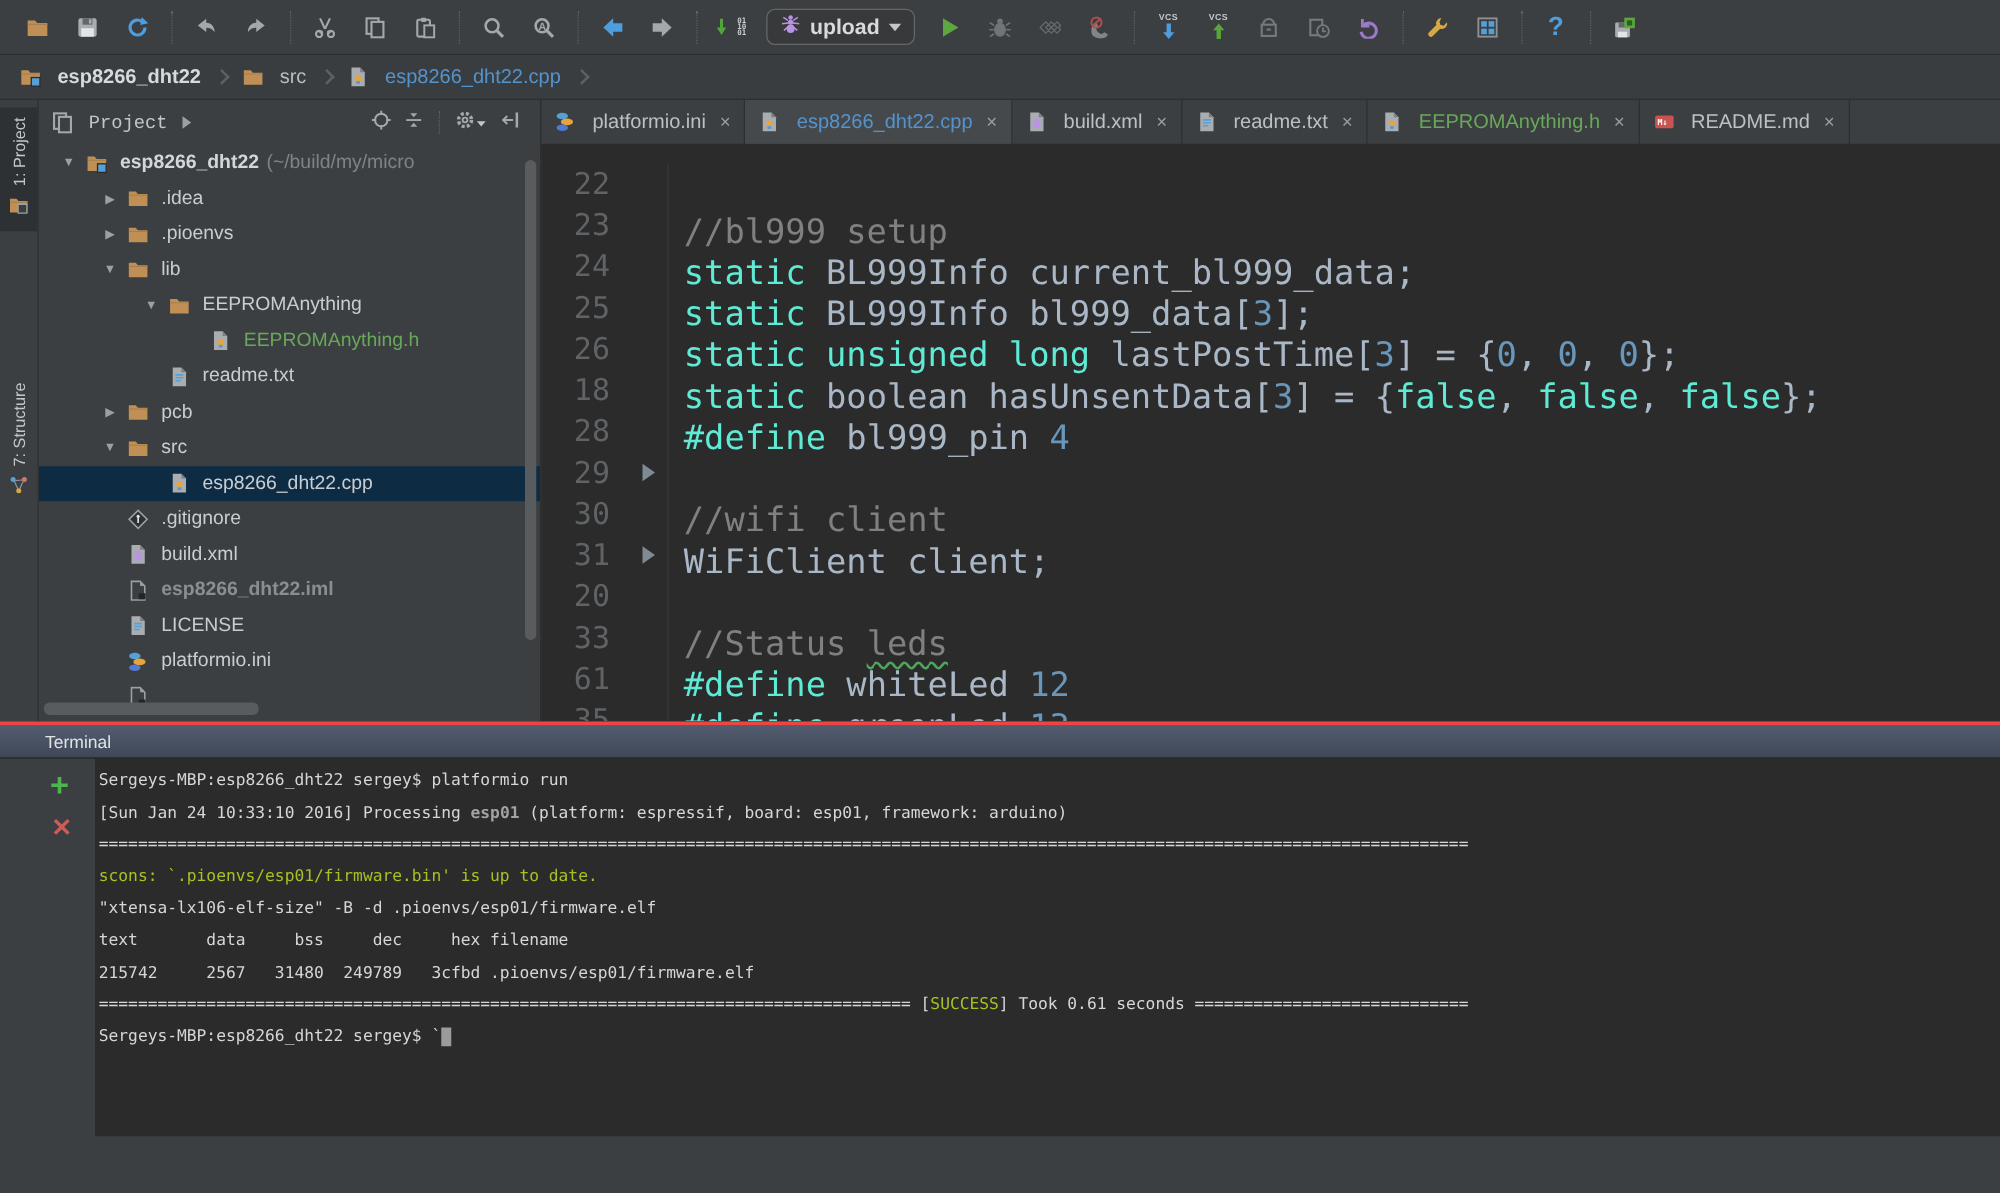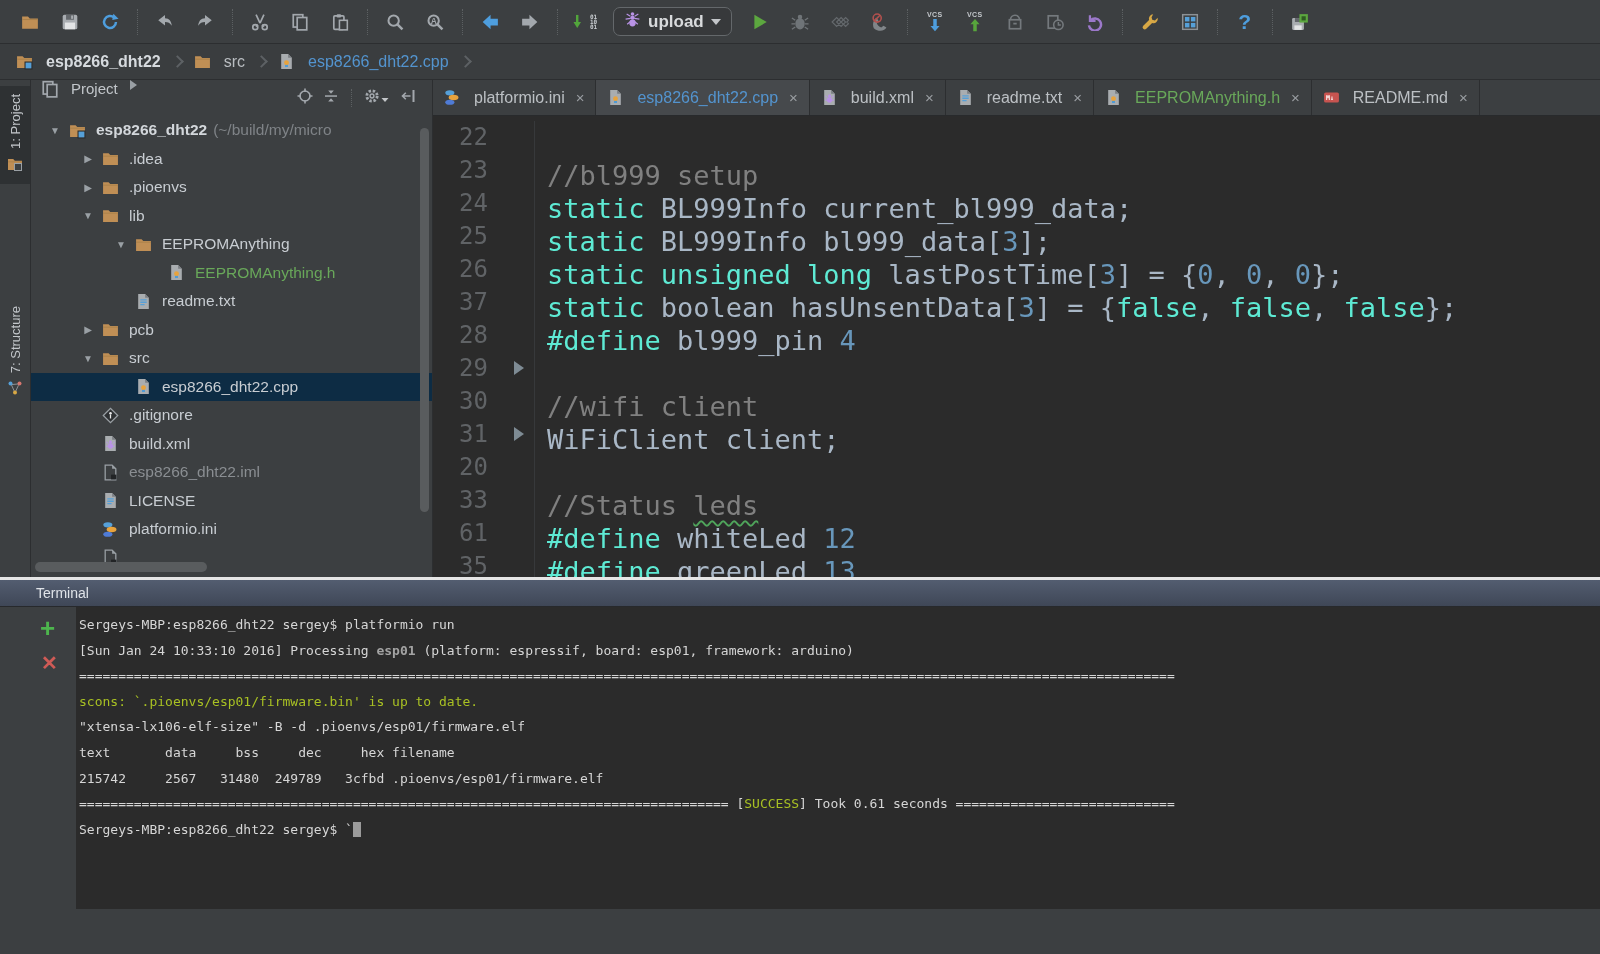--- a/index.html
+++ b/index.html
@@ -33,67 +33,67 @@
   
   .main { display:flex; height:497px; }
   .tool-strip { width:31px; background:#3c3f41; border-right:1px solid #2c2e30; position:relative; flex-shrink:0; }
   .strip-block { position:absolute; left:0; width:30px; display:flex; flex-direction:column;
                  align-items:center; gap:7px; padding:8px 0; }
   .strip-block.active { background:#2e3133; }
   .strip-text { writing-mode:vertical-rl; transform:rotate(180deg); font-size:13px; color:#c2c6ca; }
 
   .project-panel { width:402px; background:#3c3f41; border-right:1px solid #2c2e30;
                    position:relative; overflow:hidden; flex-shrink:0; }
-  .panel-header { height:36px; display:flex; padding:0 10px; gap:8px; }
+  .panel-header { height:36px; display:flex; align-items:center; padding:0 10px; gap:8px;font-family:Liberation Mono, monospace; }
   .panel-title { color:#c2c6ca; font-size:15px; }
   .panel-arrow { width:0; height:0; border-top:5px solid transparent; border-bottom:5px solid transparent;
                  border-left:7px solid #9aa0a5; margin-left:4px; }
   .panel-actions { margin-left:auto; display:flex; align-items:center; gap:10px; padding-right:6px; }
   .panel-actions .tb-sep { height:18px; margin:0 2px; }
   .tree { position:absolute; top:36px; left:0; right:0; bottom:0; overflow:hidden; }
   .tree-row { height:28.5px; display:flex; align-items:center; font-size:15.5px;
               color:#c8cdd2; white-space:nowrap; cursor:default; }
   .tree-row.selected { background:#0d2c44; }
   .tw-arrow { width:28px; flex-shrink:0; text-align:center; color:#9aa0a5; font-size:10px; }
   .tw-icon { width:22px; flex-shrink:0; display:inline-flex; }
   .tree-label { margin-left:5px; }
   .tree-label.bold { font-weight:bold; color:#d3d7db; }
   .tree-label.green { color:#69a85a; }
-  .tree-label.dim { color:#8a8e92; }
+  .tree-label.dim { color:#8a8e92;font-weight:bold; }
   .tree-suffix { color:#7f8387; margin-left:6px; }
   .v-scroll { position:absolute; right:3px; top:48px; width:9px; height:384px;
               background:#595c5e; border-radius:5px; }
   .h-scroll { position:absolute; left:4px; bottom:5px; width:172px; height:10px;
               background:#595c5e; border-radius:5px; }
 
   
   .editor-col { flex:1; min-width:0; display:flex; flex-direction:column; background:#2b2b2b; }
   .tab-bar { height:36px; background:#3c3f41; border-bottom:1px solid #282a2c; display:flex; align-items:stretch; }
   .tab { display:flex; align-items:center; gap:8px; padding:0 11px; font-size:16px;
          color:#bcc0c4; border-right:1px solid #2c2e30; cursor:default; }
   .tab.active { background:#46494c; }
   .tab-label.blue { color:#5394cf; }
   .tab-label.green { color:#69a85a; }
   .tab-close { color:#9a9ea2; font-size:15px; margin-left:3px; }
   .editor { flex:1; display:flex; overflow:hidden; font-family:"DejaVu Sans Mono",monospace;
-            font-size:27px; line-height:33px; padding-top:5px; position:relative; }
+            font-size:27px; line-height:33px; padding-top:15px; position:relative; }
   .gutter { width:102px; flex-shrink:0; border-right:1px solid #37393b; color:#606366;
             font-size:24px; text-align:right; }
   .gl { height:33px; position:relative; padding-right:46px; }
   .fold { position:absolute; right:10px; top:9px; width:0; height:0;
           border-left:10px solid #7e8b94; border-top:7px solid transparent; border-bottom:7px solid transparent; }
   .code { padding-left:12px; color:#a9b7c6; white-space:pre; overflow:hidden;margin-top:38px; }
   .cl { height:33px; }
   .c-kw { color:#5eead4; }
   .c-num { color:#6897bb; }
   .c-cmt { color:#808080; }
   .c-sq { text-decoration:underline wavy #4fa55b; text-decoration-thickness:2px; text-underline-offset:5px; }
 
   
-  .terminal-panel { height:332px; border-top:3px solid #e5e5e5; background:#2b2b2b; }
+  .terminal-panel { height:332px; border-top:3px solid #ef4444; background:#2b2b2b; }
   .terminal-header { height:27px; background:linear-gradient(#535d70,#3f4757); border-bottom:1px solid #27292c;
                      display:flex; align-items:center; padding-left:36px; }
   .terminal-title { color:#dfe3e8; font-size:14px; }
   .terminal-body { display:flex; height:346px; }
   .terminal-gutter { width:76px; flex-shrink:0; background:#3c3f41; position:relative; }
   .tg-plus { position:absolute; left:40px; top:8px; color:#4db54d; font-size:26px; font-weight:bold; line-height:26px; }
   .tg-close { position:absolute; left:41px; top:46px; color:#cf5b56; font-size:20px; font-weight:bold; line-height:20px; }
   .terminal-console { flex:1; min-width:0; overflow:hidden; padding:5px 0 0 3px; white-space:pre;
                       font-family:"DejaVu Sans Mono",monospace; font-size:13px; line-height:25.6px; color:#d6d6d6; }
   .tl { height:25.6px; }
@@ -644,21 +644,21 @@
           <span class="tab-close">×</span>
         </div>
       </div>
     <div class="editor">
       <div class="gutter" id="gutter">
           <div class="gl">22</div>
           <div class="gl">23</div>
           <div class="gl">24</div>
           <div class="gl">25</div>
           <div class="gl">26</div>
-          <div class="gl">37</div>
+          <div class="gl">18</div>
           <div class="gl">28</div>
           <div class="gl">29<span class="fold"></span></div>
           <div class="gl">30</div>
           <div class="gl">31<span class="fold"></span></div>
           <div class="gl">20</div>
           <div class="gl">33</div>
           <div class="gl">61</div>
           <div class="gl">35</div>
         </div>
       <div class="code" id="code"><div class="cl"><span class="c-cmt">//bl999 setup</span></div><div class="cl"><span class="c-kw">static</span><span> BL999Info current_bl999_data;</span></div><div class="cl"><span class="c-kw">static</span><span> BL999Info bl999_data[</span><span class="c-num">3</span><span>];</span></div><div class="cl"><span class="c-kw">static unsigned long</span><span> lastPostTime[</span><span class="c-num">3</span><span>] = {</span><span class="c-num">0</span><span>, </span><span class="c-num">0</span><span>, </span><span class="c-num">0</span><span>};</span></div><div class="cl"><span class="c-kw">static</span><span> boolean hasUnsentData[</span><span class="c-num">3</span><span>] = {</span><span class="c-kw">false</span><span>, </span><span class="c-kw">false</span><span>, </span><span class="c-kw">false</span><span>};</span></div><div class="cl"><span class="c-kw">#define</span><span> bl999_pin </span><span class="c-num">4</span></div><div class="cl">&nbsp;</div><div class="cl"><span class="c-cmt">//wifi client</span></div><div class="cl"><span>WiFiClient client;</span></div><div class="cl">&nbsp;</div><div class="cl"><span class="c-cmt">//Status </span><span class="c-cmt c-sq">leds</span></div><div class="cl"><span class="c-kw">#define</span><span> whiteLed </span><span class="c-num">12</span></div><div class="cl"><span class="c-kw">#define</span><span> greenLed </span><span class="c-num">13</span></div><div class="cl"><span class="c-kw">#define</span><span> redLed </span><span class="c-num">14</span></div></div>

